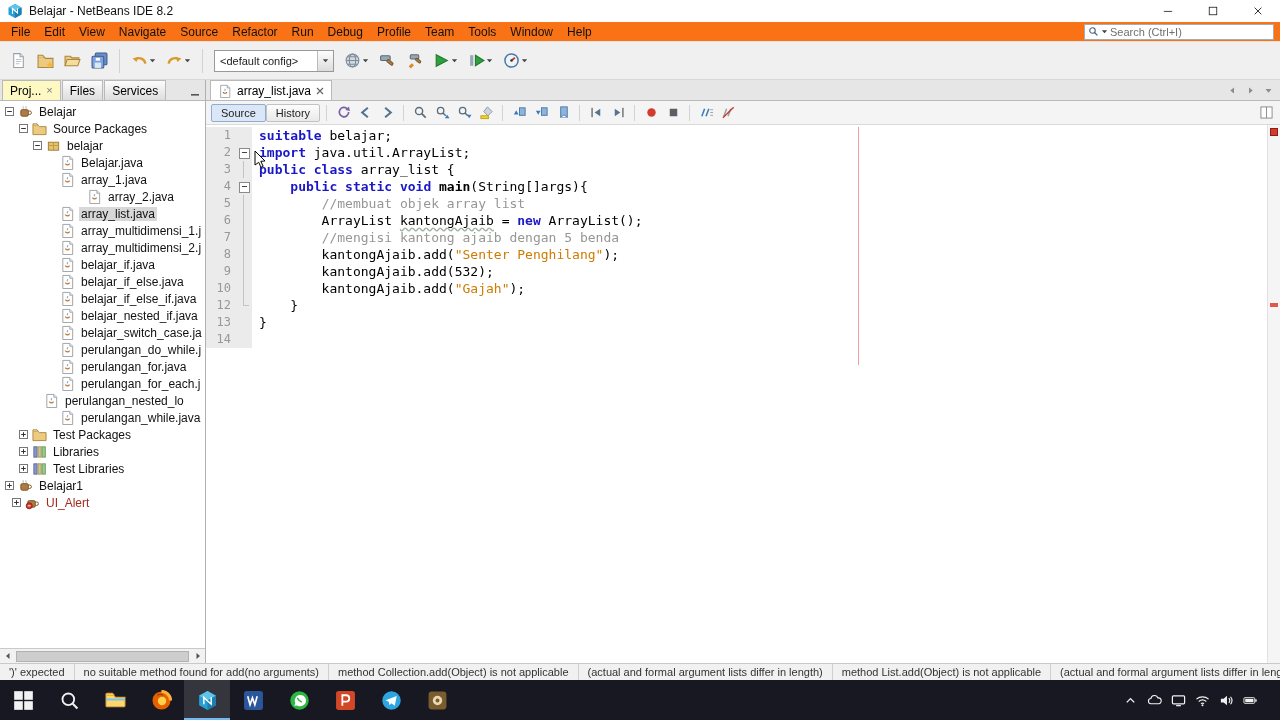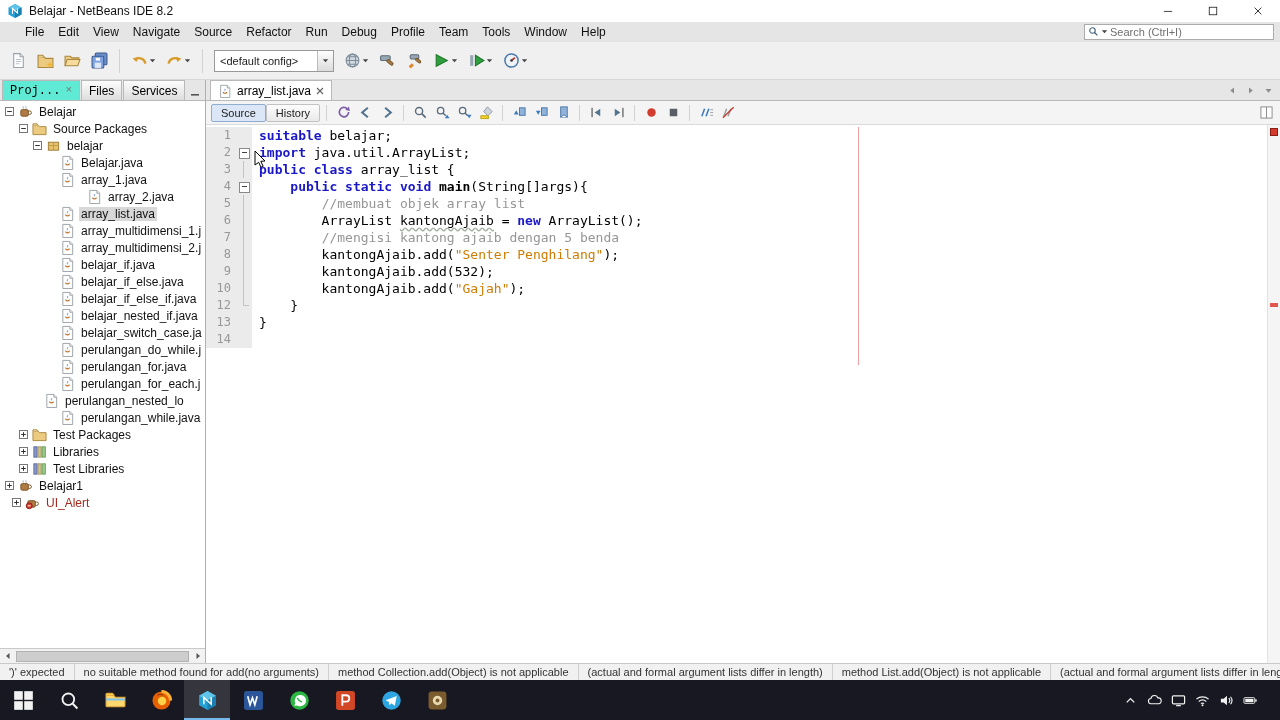--- a/index.html
+++ b/index.html
@@ -10,21 +10,21 @@
   
   .titlebar{height:22px;background:#ffffff;display:flex;align-items:center;padding-left:7px;gap:6px;}
   .titlebar .app-ic{width:16px;height:16px;display:inline-flex;}
   .titlebar .app-ic svg{width:16px;height:16px;}
   .title-text{font-size:12px;color:#111;}
   .win-controls{margin-left:auto;display:flex;height:22px;}
   .win-btn{width:45px;height:22px;display:flex;align-items:center;justify-content:center;}
   .win-btn svg{width:10px;height:10px;}
 
   
-  .menubar{height:20px;background:#e5e5e5;display:flex;align-items:center;padding-left:18px;border-bottom:1px solid #e3e3e3;}
+  .menubar{height:20px;background:#f97316;display:flex;align-items:center;padding-left:4px;border-bottom:1px solid #e3e3e3;}
   .menu-item{padding:3px 7px;font-size:12px;color:#111;}
   .quick-search{margin-left:auto;margin-right:6px;width:190px;height:16px;background:#fff;border:1px solid #ababab;display:flex;align-items:center;padding:0 3px;gap:2px;}
   .quick-search .qsi{display:inline-flex;}
   .quick-search .qsi svg{width:11px;height:11px;}
   .quick-search .qsc svg{width:7px;height:7px;}
   .quick-search input{flex:1;border:none;outline:none;font-size:11px;font-family:"Liberation Sans",sans-serif;color:#444;background:transparent;min-width:0;}
   .quick-search input::placeholder{color:#6f6f6f;}
 
   
   .toolbar{height:38px;background:#f0f0f0;border-bottom:1px solid #d8d8d8;display:flex;align-items:center;padding:0 6px;gap:2px;}
@@ -36,21 +36,21 @@
   .combo{display:flex;align-items:center;height:22px;background:#fff;border:1px solid #999;width:120px;font-size:11px;margin:0 4px;}
   .combo .val{flex:1;padding-left:5px;white-space:nowrap;overflow:hidden;color:#222;}
   .combo .cbtn{width:16px;height:20px;background:linear-gradient(#fdfdfd,#dcdcdc);border-left:1px solid #bbb;display:flex;align-items:center;justify-content:center;}
   .combo .cbtn svg{width:7px;height:7px;}
 
   
   .workspace{display:flex;height:583px;background:#fff;}
   .left-panel{width:206px;flex:none;border-right:1px solid #b0b0b0;display:flex;flex-direction:column;background:#fff;}
   .panel-tabs{height:21px;background:#e6e6e6;border-bottom:1px solid #b9b9b9;display:flex;align-items:flex-end;padding-left:2px;flex:none;}
   .ptab{height:20px;display:flex;align-items:center;gap:5px;padding:0 7px;font-size:12px;border:1px solid #b9b9b9;border-bottom:none;background:linear-gradient(#fcfcfc,#ddd);margin-right:1px;white-space:nowrap;}
-  .ptab.active{background:#5eead4;font-family:Liberation Mono, monospace;}
+  .ptab.active{background:#fef9c3;}
   .tclose{color:#777;font-size:11px;line-height:1;}
   .panel-min{margin-left:auto;width:16px;height:16px;display:flex;align-items:center;justify-content:center;margin-right:2px;}
   .panel-min svg{width:10px;height:10px;}
   .tree{flex:1;overflow:hidden;padding-top:2px;}
   .trow{height:17px;display:flex;align-items:center;white-space:nowrap;}
   .texp{width:11px;height:11px;display:inline-flex;margin-right:3px;flex:none;align-items:center;justify-content:center;}
   .texp svg{width:9px;height:9px;}
   .tico{width:15px;height:15px;margin-right:4px;flex:none;display:inline-flex;}
   .tico svg{width:15px;height:15px;}
   .tlabel{font-size:12px;color:#111;padding:0 2px;}

